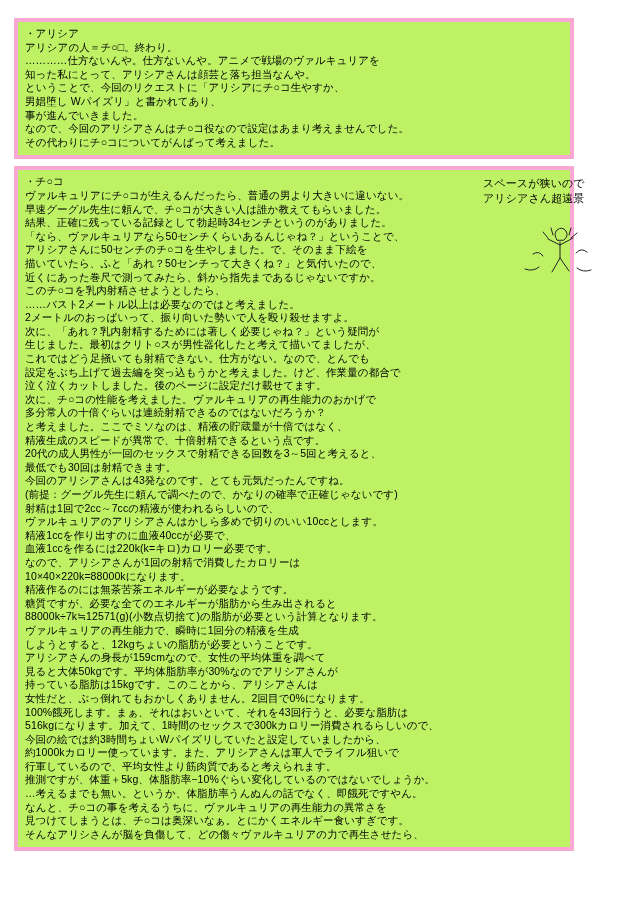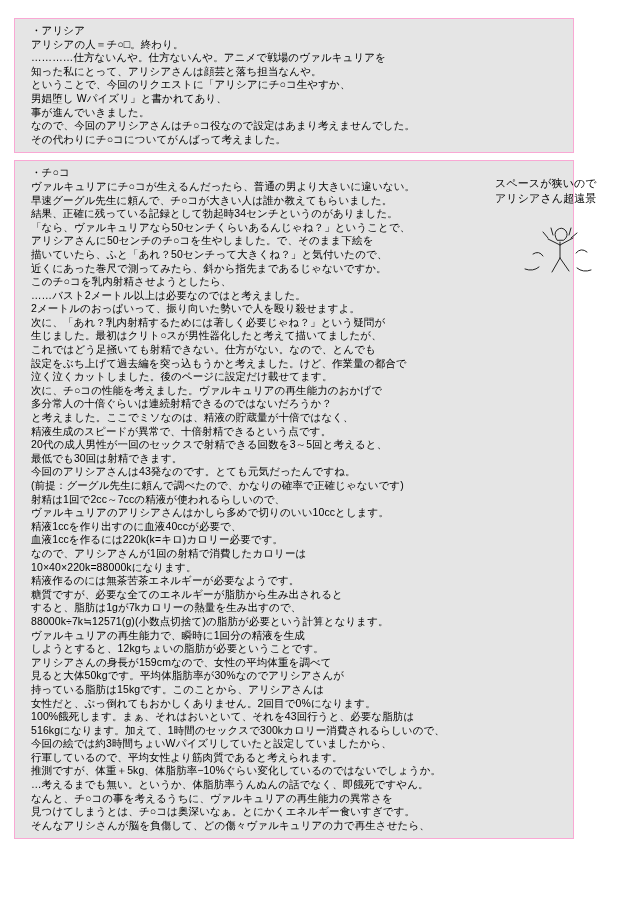--- a/index.html
+++ b/index.html
@@ -16,43 +16,43 @@
     overflow: hidden;
   }
   .page {
     position: relative;
     width: 635px;
     height: 898px;
     box-sizing: border-box;
     padding: 18px 14px 10px 14px;
   }
   .box {
-    border: 1px solid #f9a8d4;
+    border: 4px solid #f9a8d4;
     box-sizing: border-box;
-    padding: 5px 7px 6px 16px;
-    background: #e5e5e5;
+    padding: 5px 7px 6px 7px;
+    background: #bef264;
   }
   .box + .box {
     margin-top: 7px;
   }
   .line {
     font-size: 10.5px;
     line-height: 13.6px;
     white-space: pre;
     letter-spacing: 0.1px;
   }
   .block-a {
     width: 560px;
   }
   .block-b {
     width: 560px;
   }
   .sidenote {
     position: absolute;
-    right: 0;
+    right: 12px;
     top: 176px;
     width: 140px;
     text-align: left;
   }
   .sidenote .line {
     font-size: 11px;
     line-height: 15px;
   }
   .doodle {
     position: absolute;
@@ -106,31 +106,31 @@
     <div class="line"></div>
     <div class="line">(前提：グーグル先生に頼んで調べたので、かなりの確率で正確じゃないです)</div>
     <div class="line">射精は1回で2cc～7ccの精液が使われるらしいので、</div>
     <div class="line">ヴァルキュリアのアリシアさんはかしら多めで切りのいい10ccとします。</div>
     <div class="line">精液1ccを作り出すのに血液40ccが必要で、</div>
     <div class="line">血液1ccを作るには220k(k=キロ)カロリー必要です。</div>
     <div class="line">なので、アリシアさんが1回の射精で消費したカロリーは</div>
     <div class="line">10×40×220k=88000kになります。</div>
     <div class="line">精液作るのには無茶苦茶エネルギーが必要なようです。</div>
     <div class="line">糖質ですが、必要な全てのエネルギーが脂肪から生み出されると</div>
-    <div class="line">すると、脂肪は1gが7kカロリーの熱量を生み出すので、</div>
     <div class="line">88000k÷7k≒12571(g)(小数点切捨て)の脂肪が必要という計算となります。</div>
     <div class="line">ヴァルキュリアの再生能力で、瞬時に1回分の精液を生成</div>
     <div class="line">しようとすると、12kgちょいの脂肪が必要ということです。</div>
     <div class="line">アリシアさんの身長が159cmなので、女性の平均体重を調べて</div>
     <div class="line">見ると大体50kgです。平均体脂肪率が30%なのでアリシアさんが</div>
     <div class="line">持っている脂肪は15kgです。このことから、アリシアさんは</div>
     <div class="line">女性だと、ぶっ倒れてもおかしくありません。2回目で0%になります。</div>
     <div class="line">100%餓死します。まぁ、それはおいといて、それを43回行うと、必要な脂肪は</div>
     <div class="line">516kgになります。加えて、1時間のセックスで300kカロリー消費されるらしいので、</div>
     <div class="line">今回の絵では約3時間ちょいWパイズリしていたと設定していましたから、</div>
+    <div class="line">約1000kカロリー使っています。また、アリシアさんは軍人でライフル狙いで</div>
     <div class="line">行軍しているので、平均女性より筋肉質であると考えられます。</div>
     <div class="line">推測ですが、体重＋5kg、体脂肪率−10%ぐらい変化しているのではないでしょうか。</div>
     <div class="line">…考えるまでも無い。というか、体脂肪率うんぬんの話でなく、即餓死ですやん。</div>
     <div class="line">なんと、チ○コの事を考えるうちに、ヴァルキュリアの再生能力の異常さを</div>
     <div class="line">見つけてしまうとは、チ○コは奥深いなぁ。とにかくエネルギー食いすぎです。</div>
     <div class="line">そんなアリシさんが脳を負傷して、どの傷々ヴァルキュリアの力で再生させたら、</div>
 
     <div class="line"></div>
     <div class="line"></div>
     <div class="line"></div>

